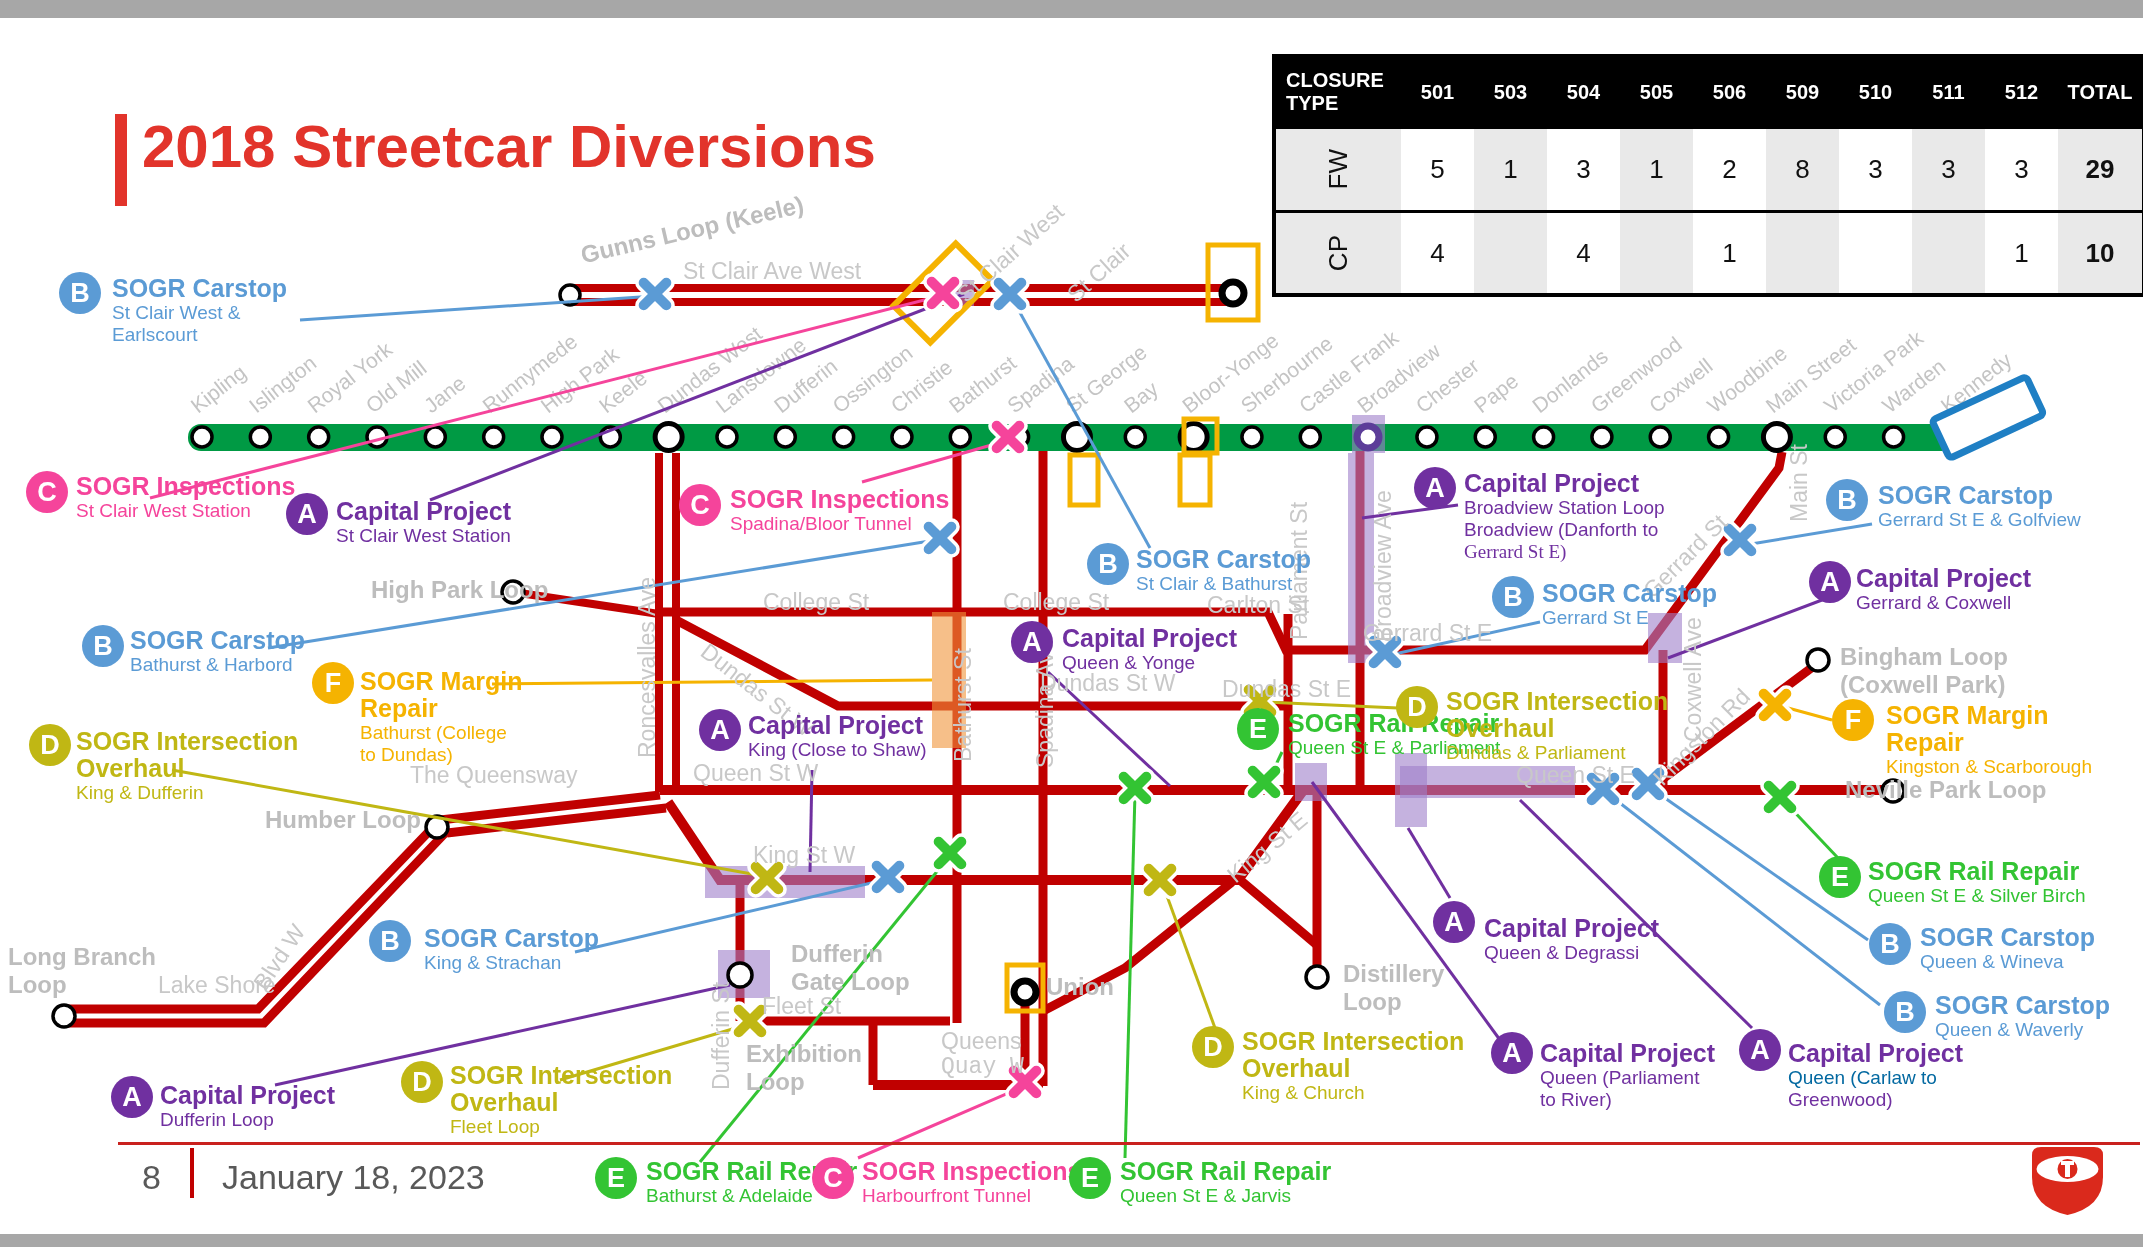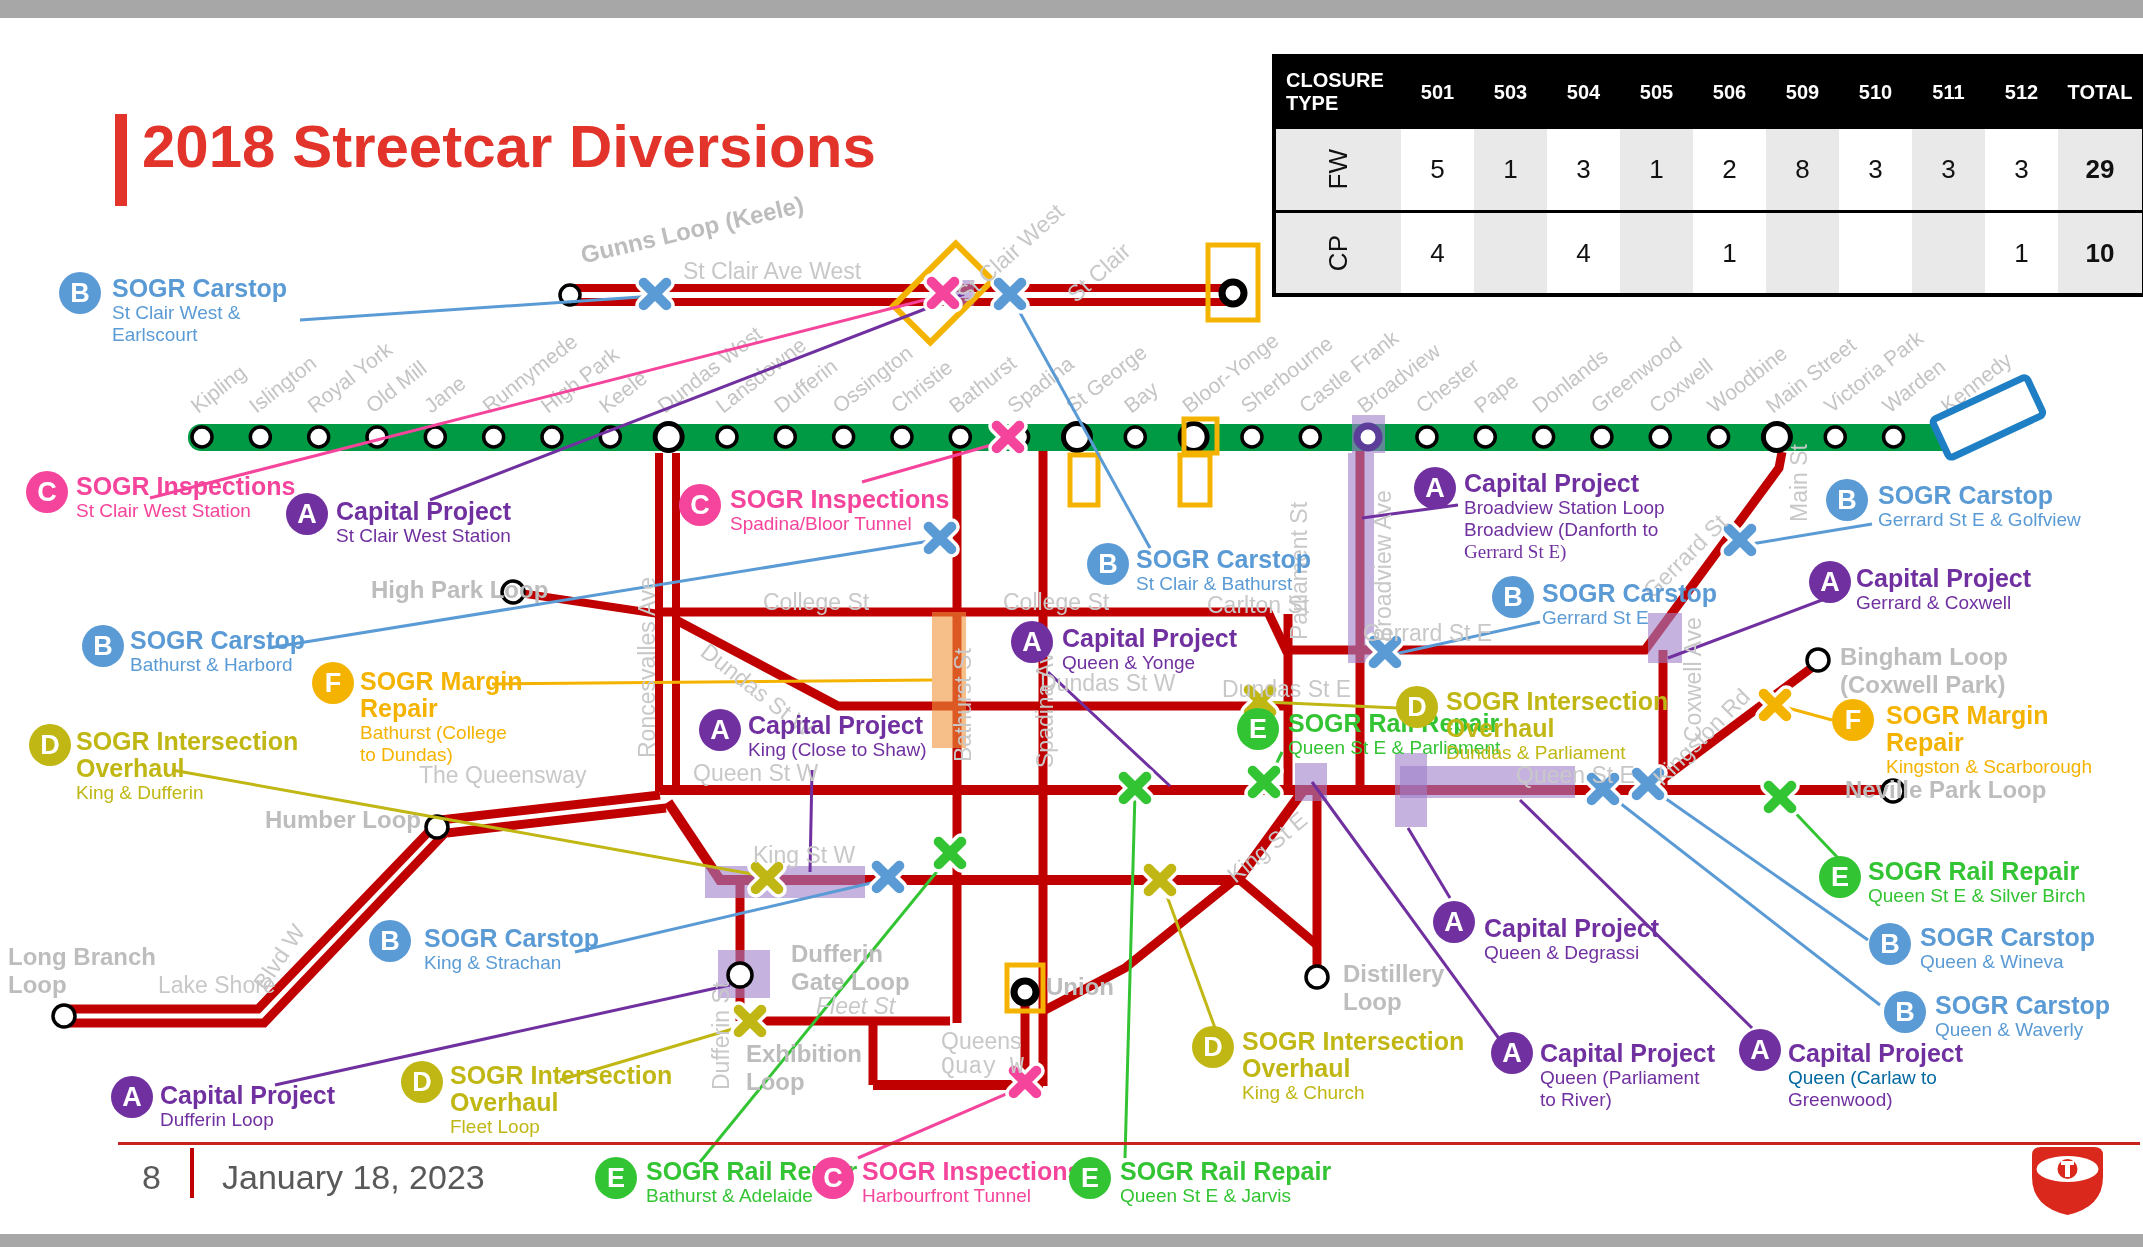--- a/index.html
+++ b/index.html
@@ -355,25 +355,25 @@
       <div class="street" style="left: 712px; top: 638px; transform: rotate(38deg);">Dundas St W</div>
       <div class="street" style="left: 1040px; top: 670px;">Dundas St W</div>
       <div class="street" style="left: 1222px; top: 676px;">Dundas St E</div>
       <div class="street" style="left: 1363px; top: 620px;">Gerrard St E</div>
       <div class="street" style="left: 1638px; top: 585px; transform: rotate(-45deg);">Gerrard St</div>
       <div class="street" style="left: 1648px; top: 772px; transform: rotate(-45deg);">Kingston Rd</div>
       <div class="street" style="left: 693px; top: 760px;">Queen St W</div>
       <div class="street" style="left: 1516px; top: 762px;">Queen St E</div>
       <div class="street" style="left: 753px; top: 842px;">King St W</div>
       <div class="street" style="left: 1222px; top: 868px; transform: rotate(-40deg);">King St E</div>
-      <div class="street" style="left: 419px; top: 762px;">The Queensway</div>
+      <div class="street" style="left: 410px; top: 762px;">The Queensway</div>
       <div class="street bold" style="left: 265px; top: 806px;">Humber Loop</div>
       <div class="street" style="left: 158px; top: 972px;">Lake Shore</div>
       <div class="street" style="left: 248px; top: 980px; transform: rotate(-56deg);">Blvd W</div>
-      <div class="street" style="left: 816px; top: 993px; font-style: italic;">Fleet St</div>
+      <div class="street" style="left: 762px; top: 993px;">Fleet St</div>
       <div class="street" style="left: 941px; top: 1028px;">Queens</div>
       <div class="street" style="left: 941px; top: 1054px; font-family: Liberation Mono, monospace;">Quay W</div>
       <div class="street bold" style="left: 1046px; top: 973px;">Union</div>
       <div class="street bold" style="left: 1343px; top: 960px;">Distillery</div>
       <div class="street bold" style="left: 1343px; top: 988px;">Loop</div>
       <div class="street bold" style="left: 8px; top: 943px;">Long Branch</div>
       <div class="street bold" style="left: 8px; top: 971px;">Loop</div>
       <div class="street bold" style="left: 791px; top: 940px;">Dufferin</div>
       <div class="street bold" style="left: 791px; top: 968px;">Gate Loop</div>
       <div class="street bold" style="left: 746px; top: 1040px;">Exhibition</div>

